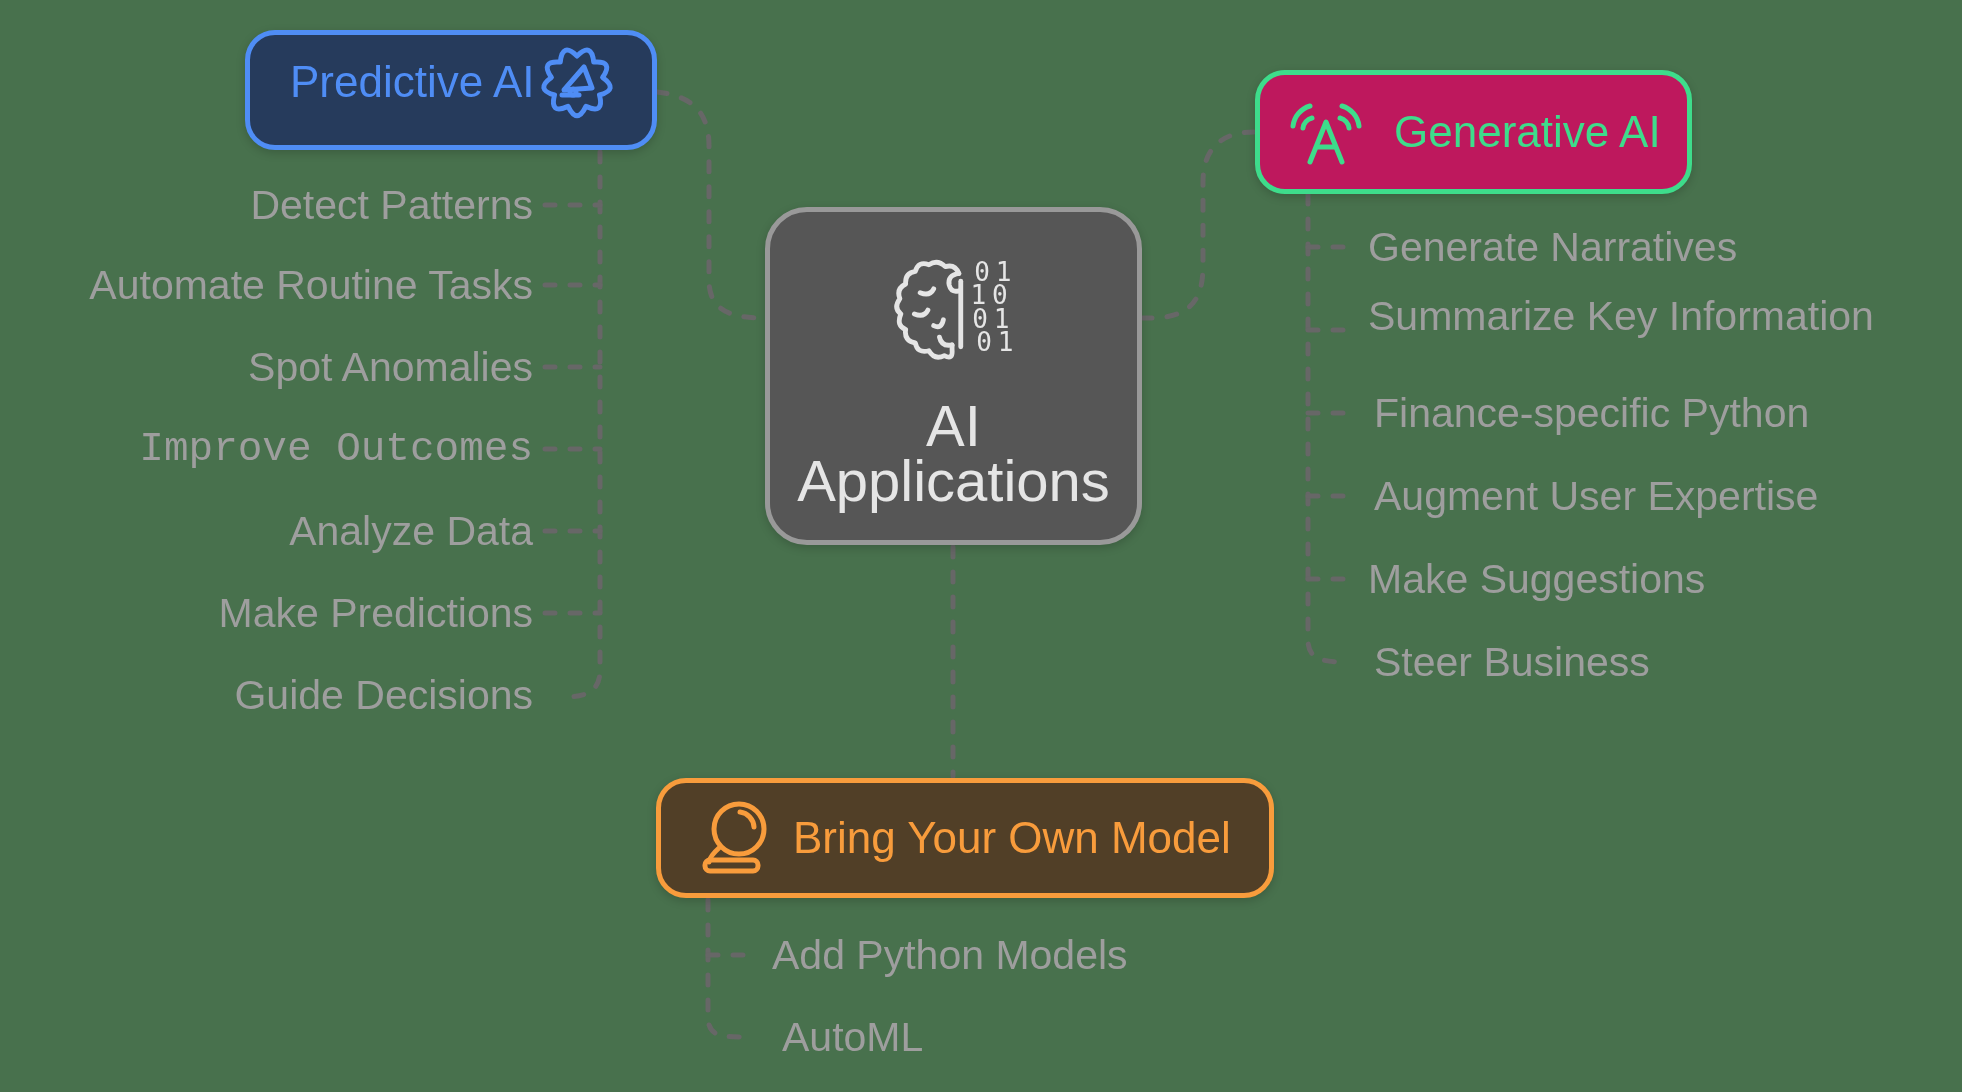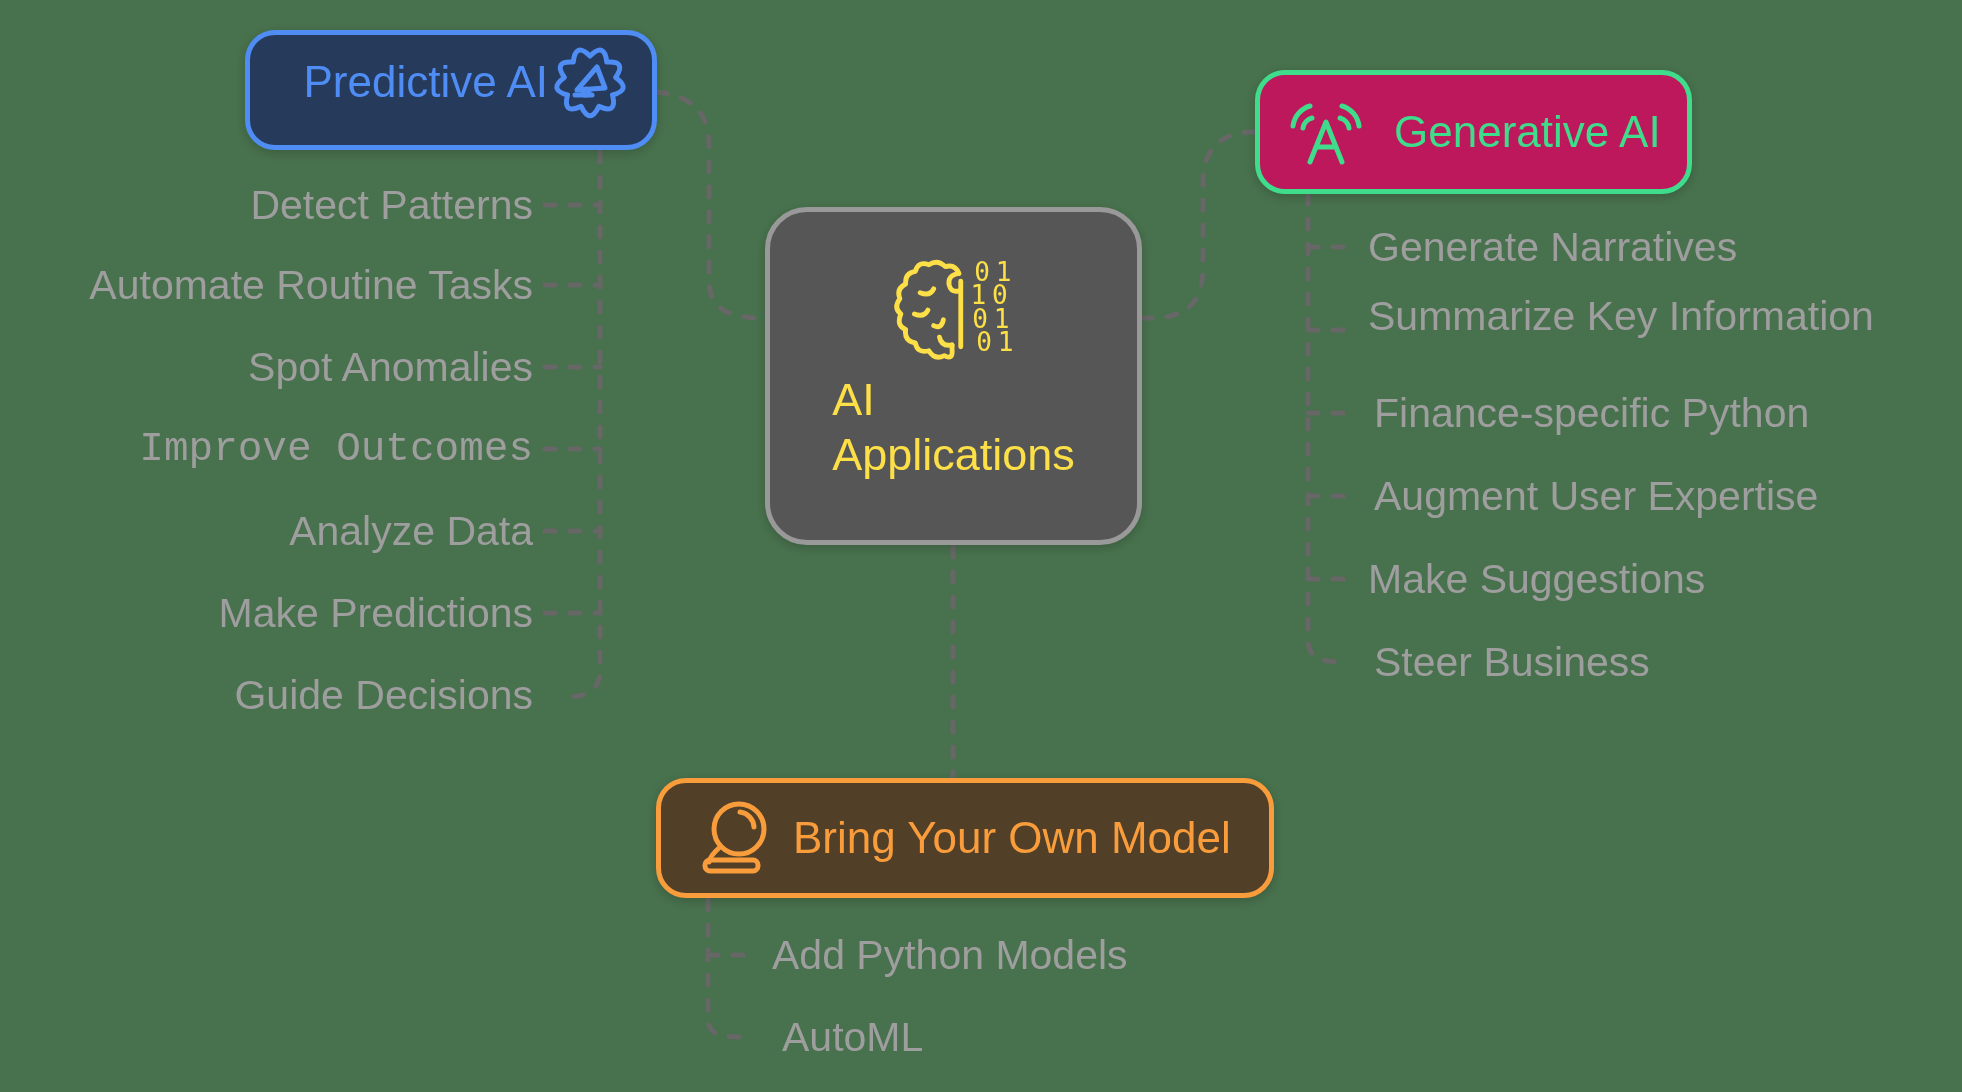--- a/index.html
+++ b/index.html
@@ -20,21 +20,21 @@
   .badge .lbl{flex:0 0 auto;}
   .item{position:absolute;font-size:41px;font-weight:500;white-space:nowrap;
     transform:translateY(-50%);}
   .item.r-align{text-align:right;}
   .center-box{
     position:absolute;left:765px;top:207px;width:377px;height:338px;
     box-sizing:border-box;border:5px solid;border-radius:42px;
     display:flex;flex-direction:column;align-items:center;
     padding-top:44px;box-shadow:0 3px 10px rgba(0,0,0,0.18);
   }
-  .center-title{margin-top:0;font-size:45px;line-height:55px;}
+  .center-title{margin-top:26px;font-size:58px;line-height:55px;text-align:center;}
   .icon{display:block;}
   .icon path,.icon circle,.icon line,.icon rect{
     fill:none;stroke:currentColor;stroke-width:5;stroke-linecap:round;stroke-linejoin:round;}
 </style>
 </head>
 <body style="background: rgb(72, 113, 77);">
 
 <div class="canvas" style="background: rgb(72, 113, 77); color: rgb(158, 158, 158);">
 
   <svg class="connectors" viewBox="0 0 1962 1092" style="color: rgb(103, 103, 103);">
@@ -42,21 +42,21 @@
     <path d="M 1142 318 L 1156 318 C 1190 316 1203 300 1203 266 L 1203 182 C 1203 148 1222 132 1254 132"></path>
     <path d="M 953 547 L 953 776"></path>
     <path d="M 600 152 L 600 670 C 600 692 586 697 562 697"></path>
     <path d="M 545 205 H 600 M 545 285 H 600 M 545 367 H 600 M 545 449 H 600 M 545 531 H 600 M 545 613 H 600"></path>
     <path d="M 1308 194 L 1308 640 C 1308 658 1320 662 1345 662"></path>
     <path d="M 1308 247 H 1352 M 1308 330 H 1352 M 1308 413 H 1352 M 1308 496 H 1352 M 1308 579 H 1352"></path>
     <path d="M 708 900 L 708 1016 C 708 1033 716 1037 740 1037"></path>
     <path d="M 708 955 H 756"></path>
   </svg>
 
-  <div class="center-box" id="center-box" style="background: rgb(86, 86, 86); border-color: rgb(153, 153, 153); color: #fde047;">
+  <div class="center-box" id="center-box" style="background: rgb(86, 86, 86); border-color: rgb(153, 153, 153); color: #e5e5e5;">
     <svg class="icon" width="126" height="116" viewBox="0 0 130 120">
       <path d="M 70 18 Q 66 8 56 11 Q 48 3 39 9 Q 28 5 25 16 Q 14 18 15 29 Q 5 34 9 44 Q 2 54 10 60 Q 5 72 15 76 Q 13 88 25 90 Q 27 101 39 98 Q 45 108 55 103 Q 64 108 63 97 L 63 92"></path>
       <path d="M 70 18 Q 58 20 60 30 Q 62 38 70 36"></path>
       <path d="M 63 92 Q 52 94 50 84"></path>
       <path d="M 30 38 Q 40 42 44 34"></path>
       <path d="M 24 60 Q 34 64 38 56"></path>
       <path d="M 44 72 Q 52 76 54 66"></path>
       <path d="M 72 26 L 72 94"></path>
       <text fill="currentColor" stroke="none" style="font-family:'DejaVu Sans Mono',monospace;font-size:27px;letter-spacing:6px;">
         <tspan x="86" y="26">01</tspan>
@@ -64,21 +64,21 @@
         <tspan x="84" y="74">01</tspan>
         <tspan x="88" y="98">01</tspan>
       </text>
     </svg>
     <div class="center-title">
       <div>AI</div>
       <div>Applications</div>
     </div>
   </div>
 
-  <div class="badge" id="badge-predictive" style="left: 245px; top: 30px; width: 412px; height: 120px; padding: 0px 20px 16px 40px; justify-content: flex-end; background: rgb(38, 59, 92); border-color: rgb(79, 141, 245); color: rgb(79, 141, 245);">
+  <div class="badge" id="badge-predictive" style="left: 245px; top: 30px; width: 412px; height: 120px; padding: 0px 20px 16px 40px; justify-content: flex-start; background: rgb(38, 59, 92); border-color: rgb(79, 141, 245); color: rgb(79, 141, 245);">
     <span class="lbl">Predictive AI</span>
     <svg class="icon" width="84" height="84" viewBox="-42 -42 84 84">
       <path d="M 0.0 -26.0 Q 14.7 -40.4 16.7 -19.9 Q 37.2 -21.5 25.6 -4.5 Q 42.3 7.5 22.5 13.0 Q 27.6 32.9 8.9 24.4 Q 0.0 43.0 -8.9 24.4 Q -27.6 32.9 -22.5 13.0 Q -42.3 7.5 -25.6 -4.5 Q -37.2 -21.5 -16.7 -19.9 Q -14.7 -40.4 -0.0 -26.0 Z"></path>
       <path d="M -13 8 L 7 -15 L 15 6 Z"></path>
       <path d="M -15 13 L 2 13"></path>
       <circle cx="-4" cy="10" r="3"></circle>
     </svg>
   </div>
 
   <div class="badge" id="badge-generative" style="left: 1255px; top: 70px; width: 437px; height: 124px; padding: 0px 26px; gap: 28px; background: #be185d; border-color: rgb(62, 220, 139); color: rgb(62, 220, 139);">

